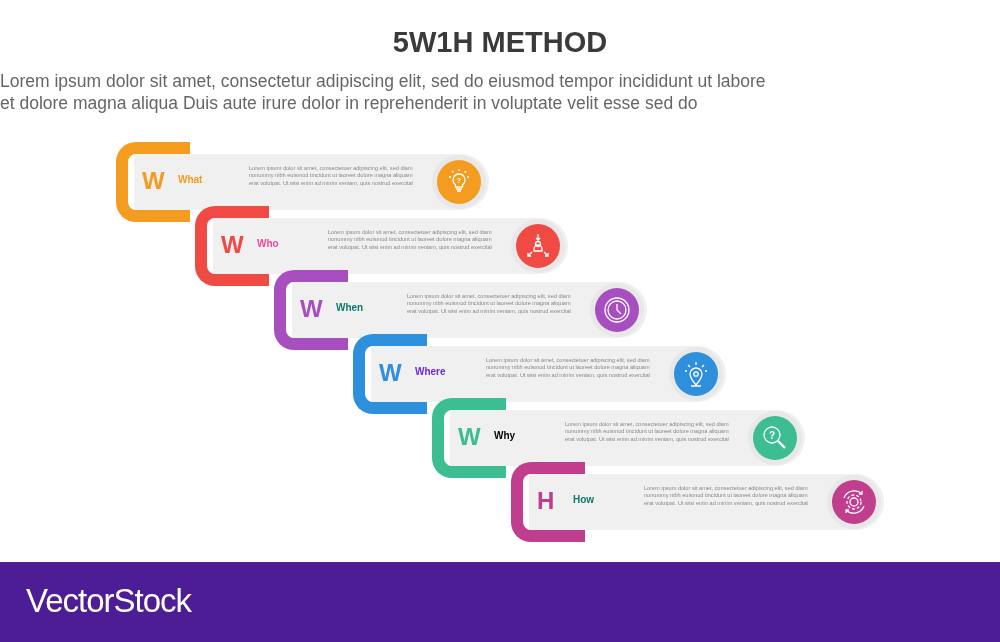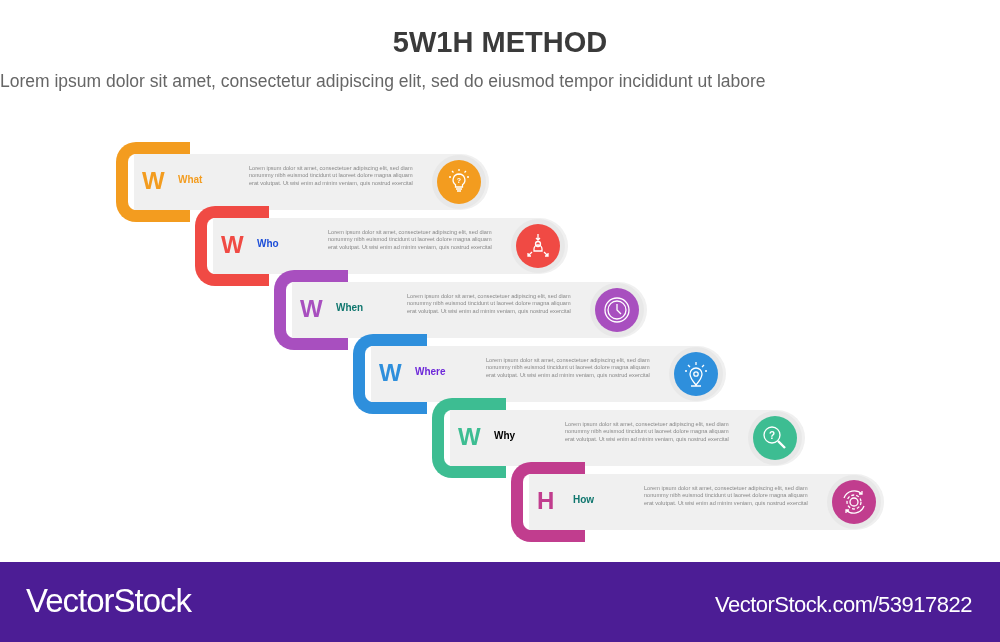--- a/index.html
+++ b/index.html
@@ -18,20 +18,21 @@
 .footer{position:absolute;left:0;top:562px;width:1000px;height:104px;background:#4c1d95}
 .flogo{position:absolute;left:26px;top:20px;color:#fff;font-size:33px;letter-spacing:-1px}
 .furl{position:absolute;right:28px;top:30px;color:#fff;font-size:22px;letter-spacing:-0.5px}
 </style>
 </head>
 <body>
 
 <div class="title">5W1H METHOD</div>
 <div class="sub">
  <div>Lorem ipsum dolor sit amet, consectetur adipiscing elit, sed do eiusmod tempor incididunt ut labore</div>
+ <div>et dolore magna aliqua Duis aute irure dolor in reprehenderit in voluptate velit esse sed do</div>
 </div>
 
 <div id="rows">
     <div class="row" style="left: 116px; top: 142px;">
       <div class="bracket" style="border-color:#f39c1f"></div>
  <div class="bar"></div>
  <div class="letter" style="color:#f39c1f">W</div>
  <div class="label" style="color:#f39c1f">What</div>
  <div class="desc">Lorem ipsum dolor sit amet, consectetuer adipiscing elit, sed diam nonummy nibh euismod tincidunt ut laoreet dolore magna aliquam erat volutpat. Ut wisi enim ad minim veniam, quis nostrud exercital</div>
  <div class="iconwrap">
@@ -40,21 +41,21 @@
             <path d="M14 6a6 6 0 0 0-3.5 10.8V19h7v-2.2A6 6 0 0 0 14 6z M11 21h6 M12 23h4 M14 1v2 M7 3l1.5 1.5 M21 3l-1.5 1.5 M4 9h2 M22 9h2" fill="none" stroke="#fff" stroke-width="1.3"></path>
             <text x="14" y="15" font-size="7" fill="#fff" text-anchor="middle" font-weight="bold">?</text>
           </svg>
         </div>
       </div>
     </div>
     <div class="row" style="left: 195px; top: 206px;">
       <div class="bracket" style="border-color:#f04a44"></div>
  <div class="bar"></div>
  <div class="letter" style="color:#f04a44">W</div>
- <div class="label" style="color:#1d4ed8">Who</div>
+ <div class="label" style="color:#ec4899">Who</div>
  <div class="desc">Lorem ipsum dolor sit amet, consectetuer adipiscing elit, sed diam nonummy nibh euismod tincidunt ut laoreet dolore magna aliquam erat volutpat. Ut wisi enim ad minim veniam, quis nostrud exercital</div>
  <div class="iconwrap">
         <div class="icon" style="background:#f04a44">
           <svg viewBox="0 0 28 28">
             <circle cx="14" cy="12" r="2.5" fill="none" stroke="#fff" stroke-width="1.3"></circle>
             <path d="M10 19v-2a4 4 0 0 1 8 0v2z M14 2v6 M12 6l2 2 2-2 M4 24l4-4 M4 21v3h3 M24 24l-4-4 M24 21v3h-3" fill="none" stroke="#fff" stroke-width="1.3"></path>
           </svg>
         </div>
       </div>
     </div>
@@ -118,14 +119,13 @@
             <circle cx="14" cy="14" r="7" fill="none" stroke="#fff" stroke-width="1.3" stroke-dasharray="3 2"></circle>
             <path d="M4 10a11 11 0 0 1 18-4 M24 18a11 11 0 0 1-18 4 M22 3v3h-3 M6 25v-3h3" fill="none" stroke="#fff" stroke-width="1.3"></path>
           </svg>
         </div>
       </div>
     </div>
   </div>
 
 <div class="footer">
  <div class="flogo">VectorStock</div>
- <div class="furl">VectorStock.com/53917822</div>
 </div>
 
 </body></html>

